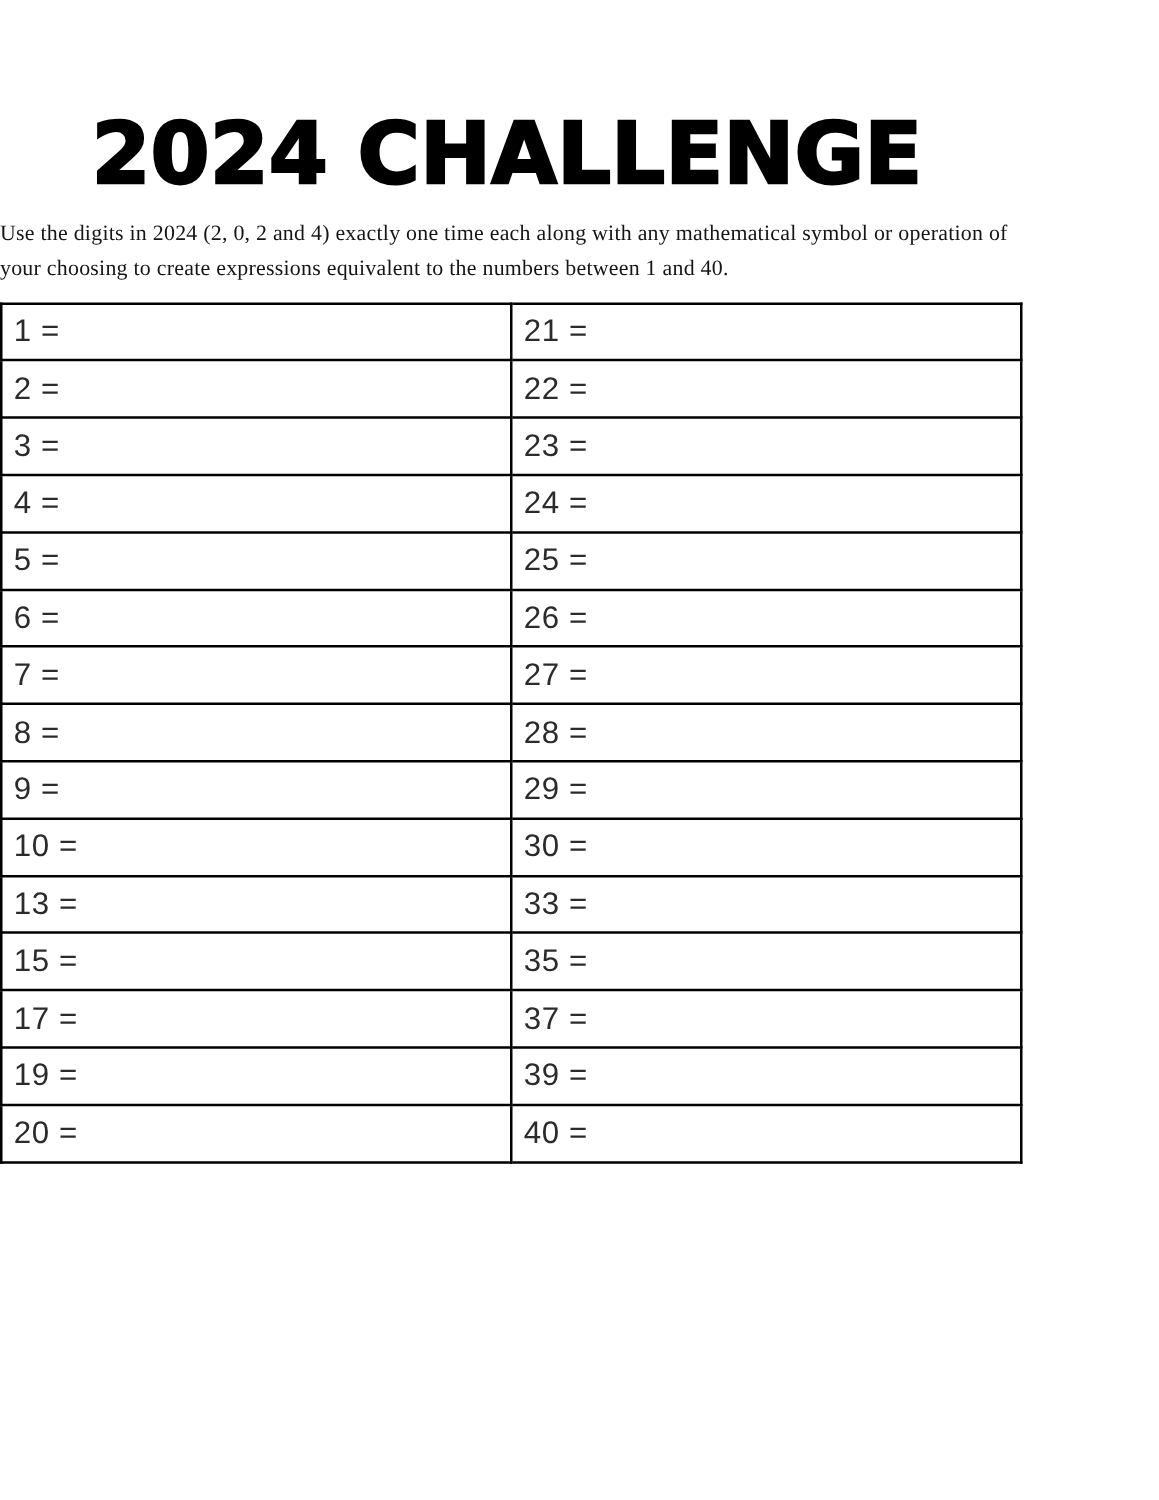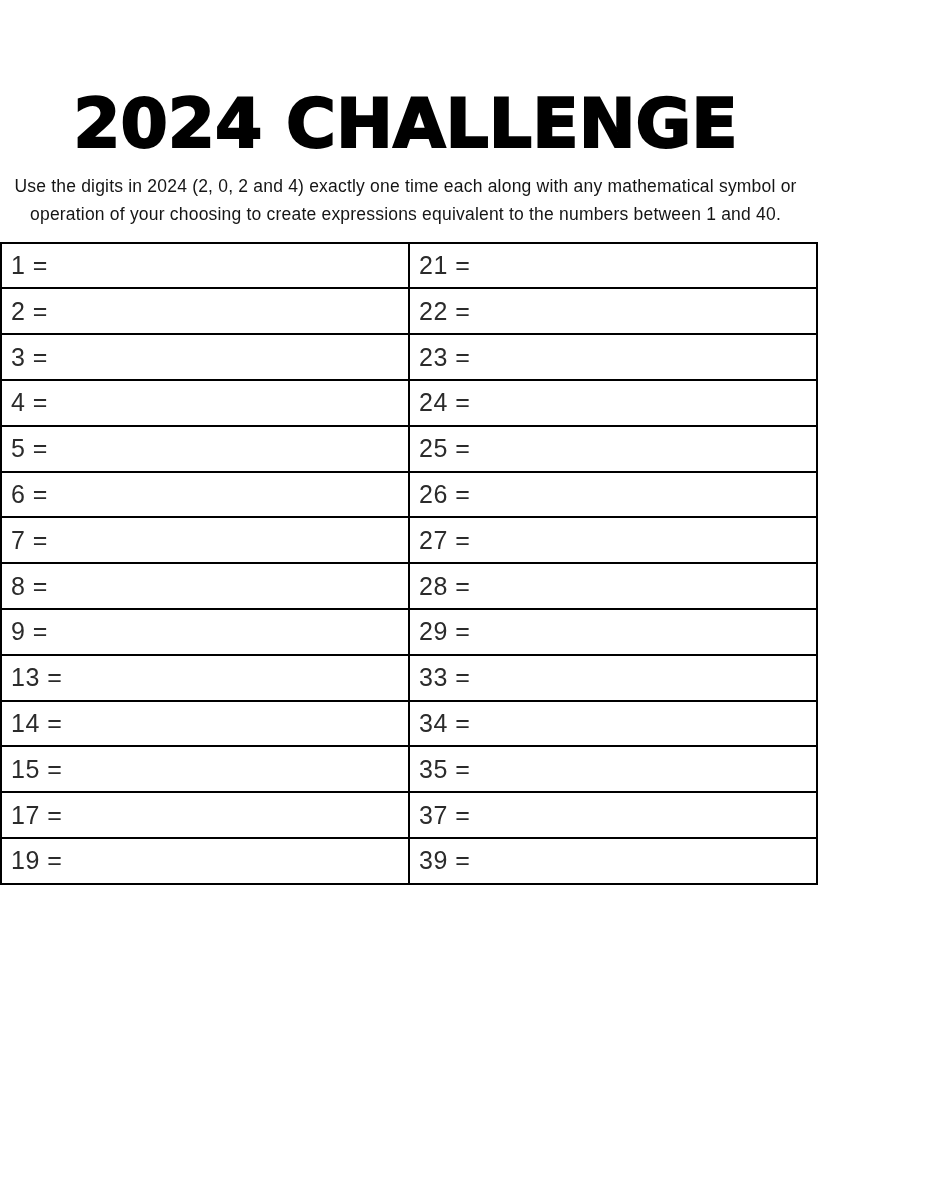--- a/index.html
+++ b/index.html
@@ -29,25 +29,26 @@
     font-size: 68px;
     line-height: 1.05;
     letter-spacing: 0px;
     color: #000;
     
     -webkit-text-stroke: 2px #000;
   }
   .instructions {
     margin: 0 auto 14px auto;
     max-width: 826px;
-    text-align: center;
+    text-align: left;
     font-size: 17.5px;
     line-height: 1.55;
     letter-spacing: 0.2px;
     color: #151515;
+    font-family: Liberation Serif, serif;
   }
   table.grid {
     border-collapse: collapse;
     margin: 0 auto;
     width: 818px;
     table-layout: fixed;
   }
   table.grid td {
     border: 2px solid #000;
     height: 43.8px;
@@ -143,40 +144,40 @@
 
   <tr>
     <td>
       <span>9 =</span>
     </td>
     <td>
       <span>29 =</span>
     </td>
   </tr>
 
+  <tr>
+    <td>
+      <span>10 =</span>
+    </td>
+    <td>
+      <span>30 =</span>
+    </td>
+  </tr>
 
 
 
   <tr>
     <td>
       <span>13 =</span>
     </td>
     <td>
       <span>33 =</span>
     </td>
   </tr>
 
-  <tr>
-    <td>
-      <span>14 =</span>
-    </td>
-    <td>
-      <span>34 =</span>
-    </td>
-  </tr>
 
   <tr>
     <td>
       <span>15 =</span>
     </td>
     <td>
       <span>35 =</span>
     </td>
   </tr>
 
@@ -193,15 +194,23 @@
 
   <tr>
     <td>
       <span>19 =</span>
     </td>
     <td>
       <span>39 =</span>
     </td>
   </tr>
 
+  <tr>
+    <td>
+      <span>20 =</span>
+    </td>
+    <td>
+      <span>40 =</span>
+    </td>
+  </tr>
 </tbody>
   </table>
 </div>
 
 </body></html>

